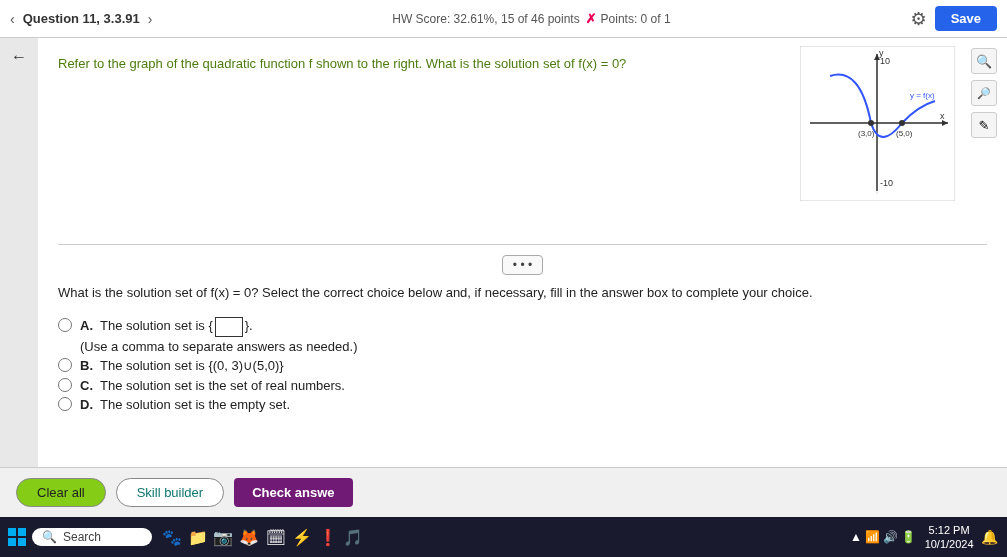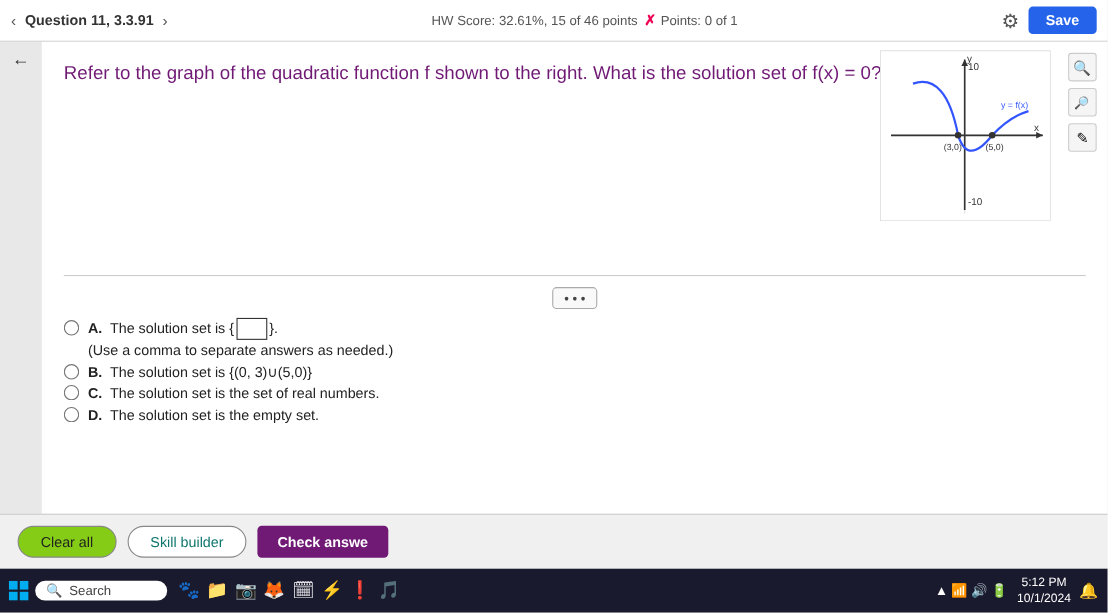--- a/index.html
+++ b/index.html
@@ -111,22 +111,22 @@
     
     .question-area {
       flex: 1;
       background: #fff;
       padding: 16px 20px;
       position: relative;
       overflow-y: auto;
     }
 
     .question-text {
-      font-size: 17px;
-      color: #701a75;
+      font-size: 13px;
+      color: #4d7c0f;
       margin-bottom: 8px;
       line-height: 1.5;
     }
 
     .graph-tools {
       position: absolute;
       top: 10px;
       right: 10px;
       display: flex;
       flex-direction: column;
@@ -412,20 +412,21 @@
       <button class="graph-tool-btn" style="font-size:11px;">🔎</button>
       <button class="graph-tool-btn">✎</button>
     </div>
 
     <hr class="divider" style="margin-top:170px;">
 
     <div class="more-btn">
       <button class="more-dots-btn">• • •</button>
     </div>
 
+    <div class="solution-question">What is the solution set of f(x) = 0? Select the correct choice below and, if necessary, fill in the answer box to complete your choice.</div>
 
     <div class="options-list">
 
       <div class="option-item">
         <input type="radio" class="option-radio" name="answer" style="">
         <div class="option-text">
           <span><strong>A.</strong>&nbsp; The solution set is {<span class="answer-box"></span>}.</span>
           <br>
           <span>(Use a comma to separate answers as needed.)</span>
         </div>

